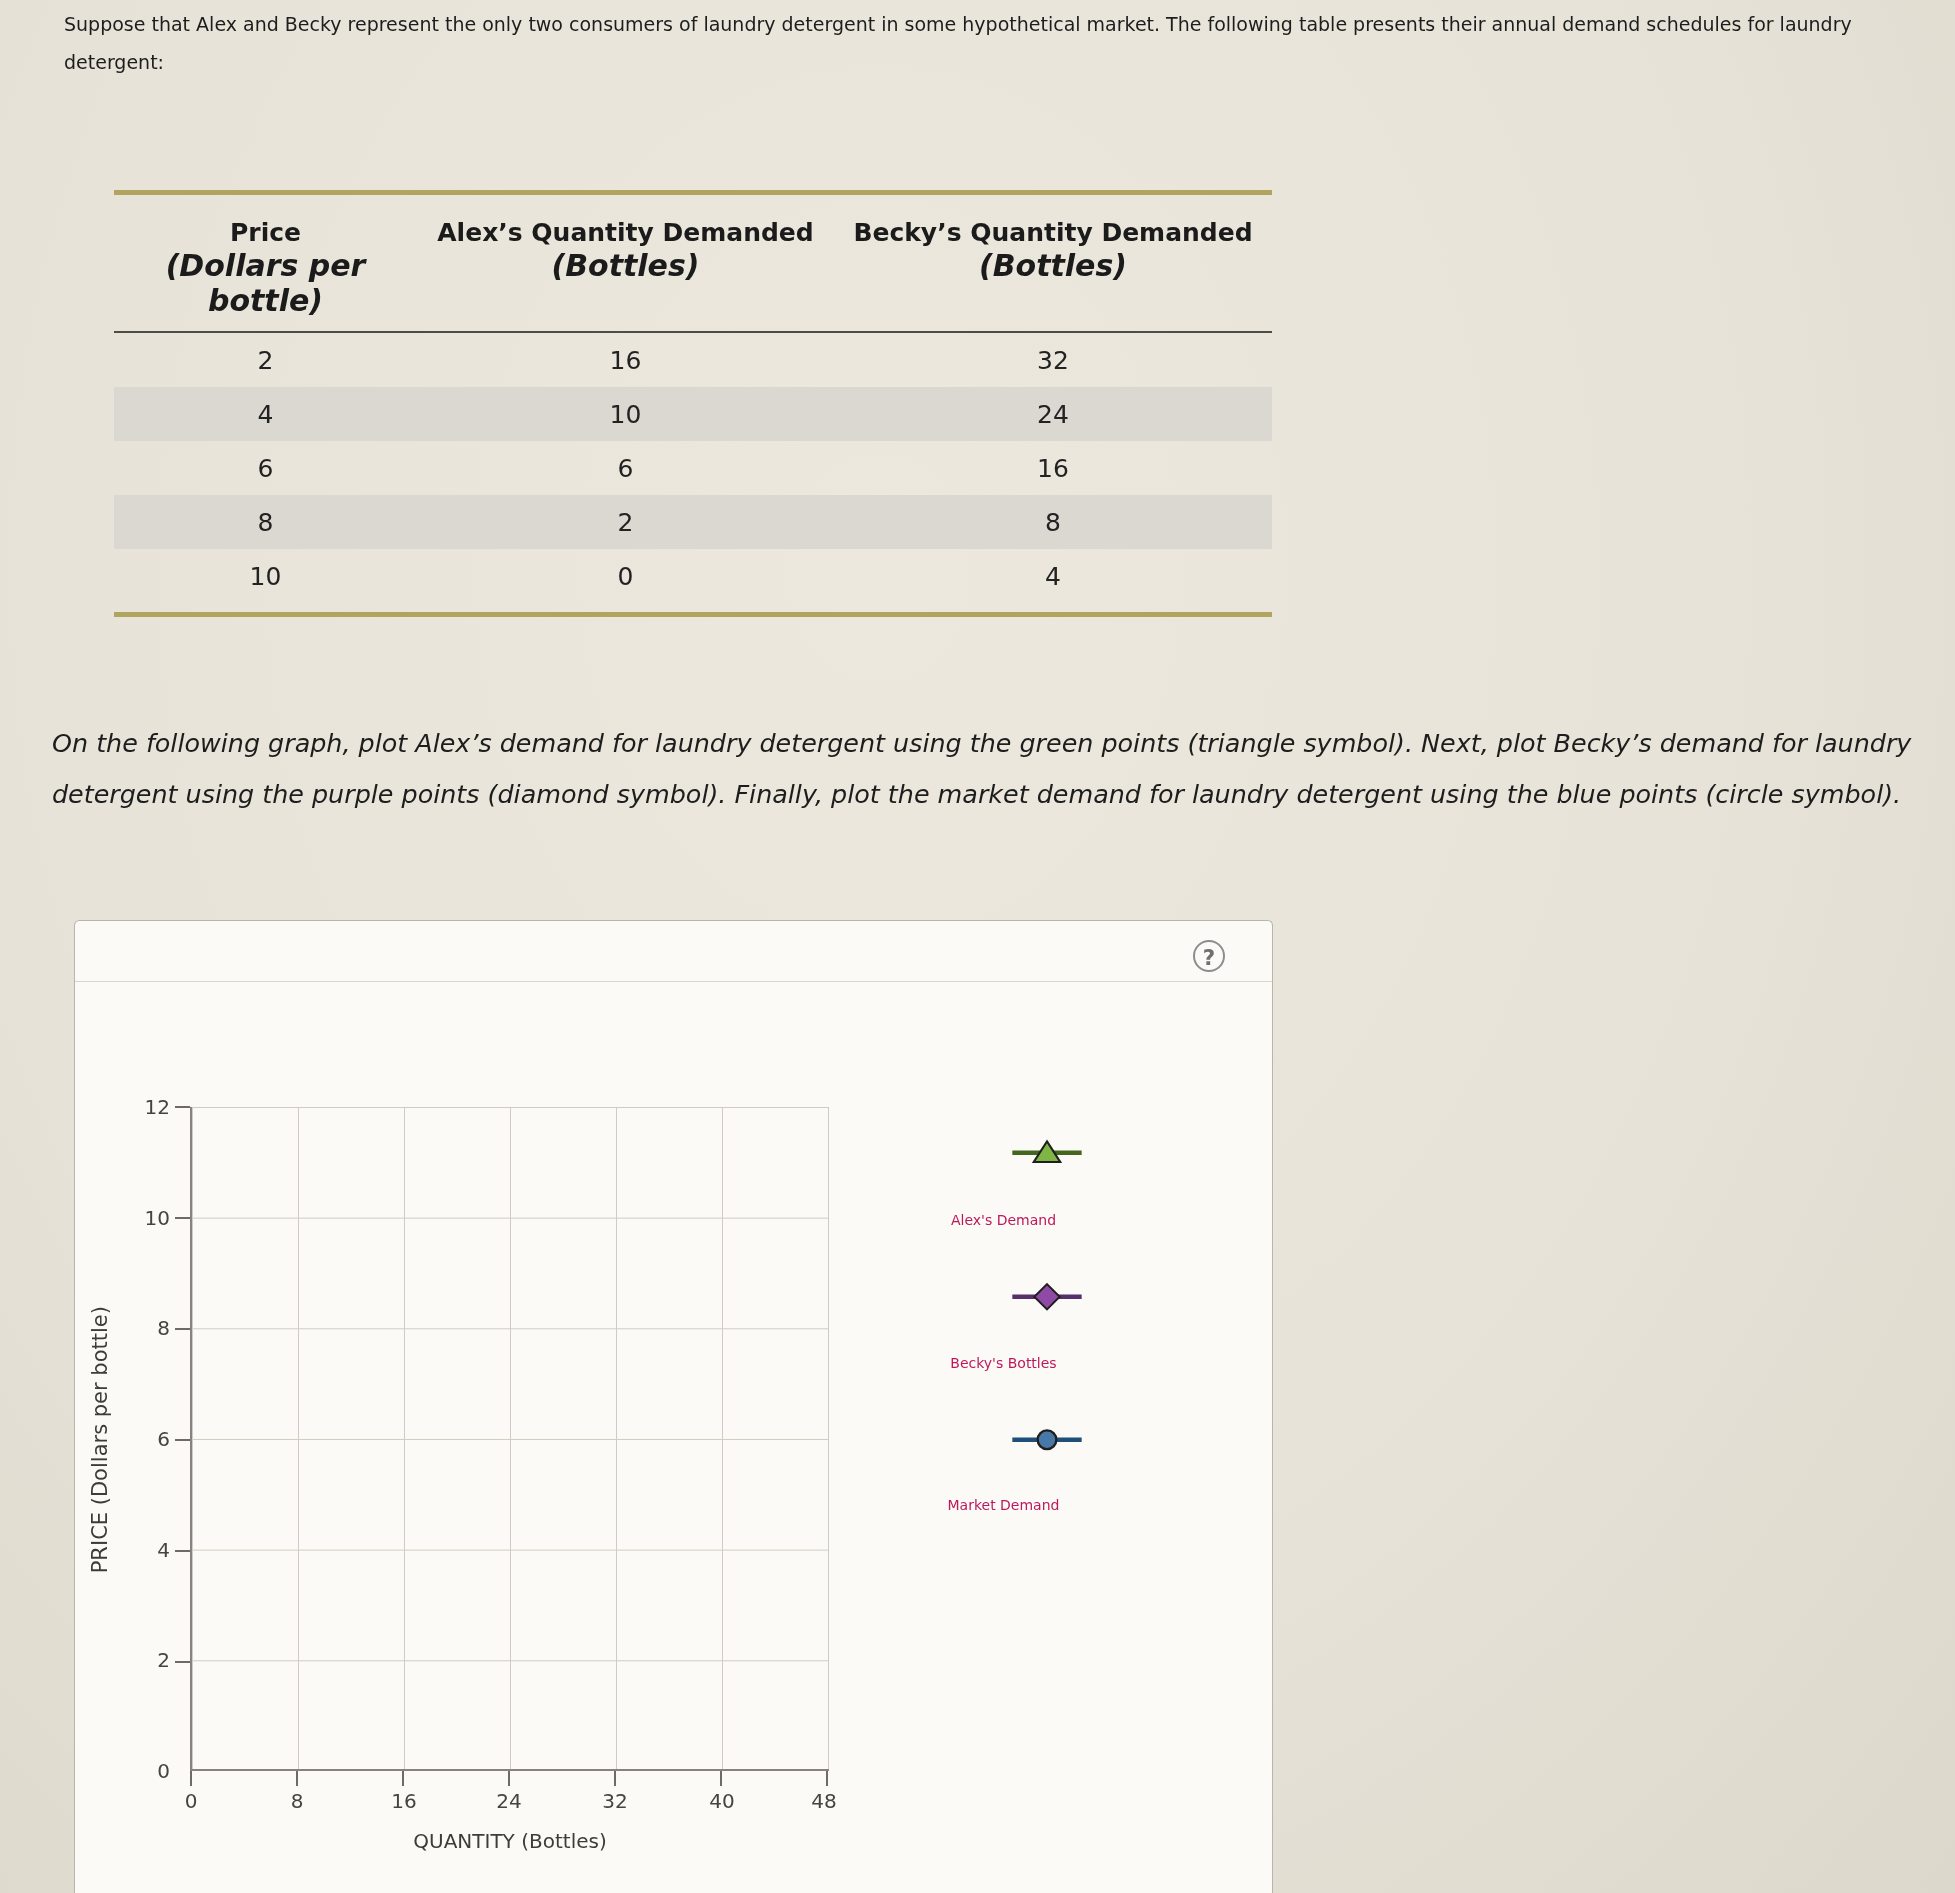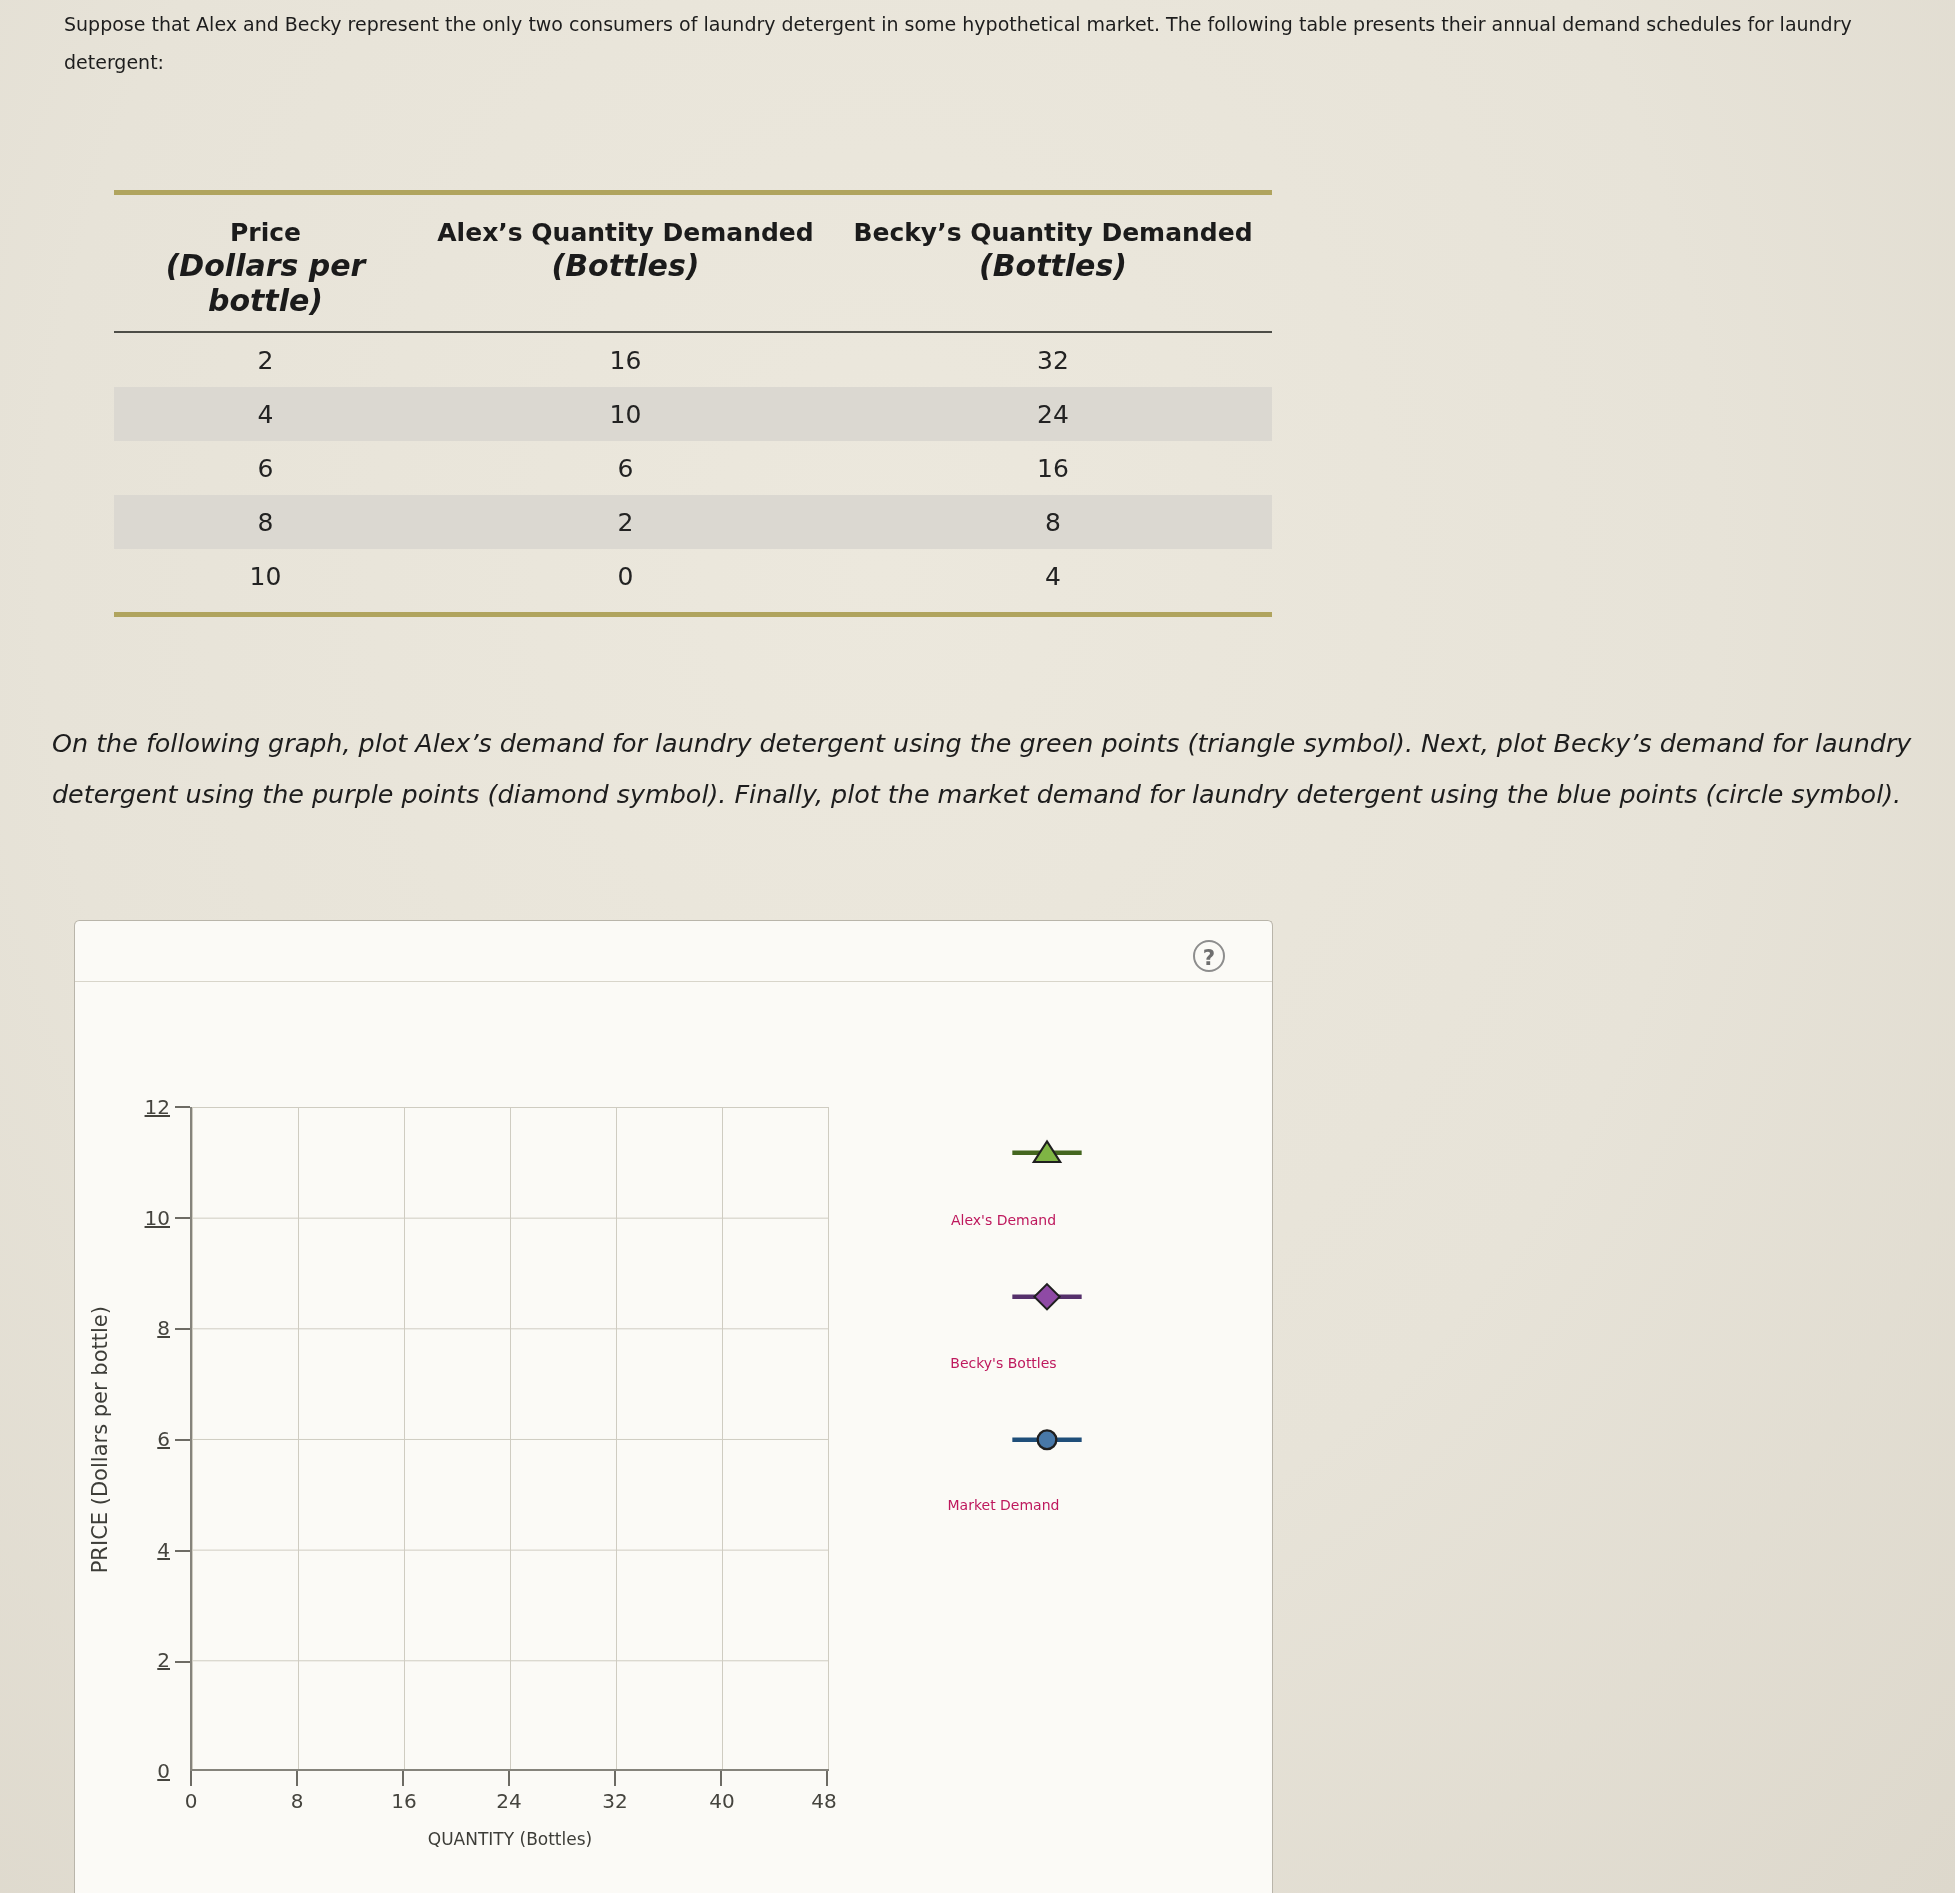--- a/index.html
+++ b/index.html
@@ -151,21 +151,20 @@
     background-size: 106px 100%;
   }
   .ylab {
     position: absolute;
     left: 48px;
     width: 47px;
     text-align: right;
     font-size: 20px;
     line-height: 28px;
     color: #45443e;
-    text-decoration: underline;
   }
   .xlab {
     position: absolute;
     top: 866px;
     width: 60px;
     text-align: center;
     font-size: 20px;
     line-height: 28px;
     color: #45443e;
   }
@@ -179,21 +178,21 @@
     font-size: 21px;
     color: #3d3d38;
     transform: rotate(-90deg);
   }
   .x-axis-title {
     position: absolute;
     left: 234px;
     top: 908px;
     width: 402px;
     text-align: center;
-    font-size: 17px;
+    font-size: 20px;
     color: #3d3d38;
   }
 
   
   .legend-marker {
     position: absolute;
     cursor: grab;
   }
   .legend-label {
     position: absolute;

